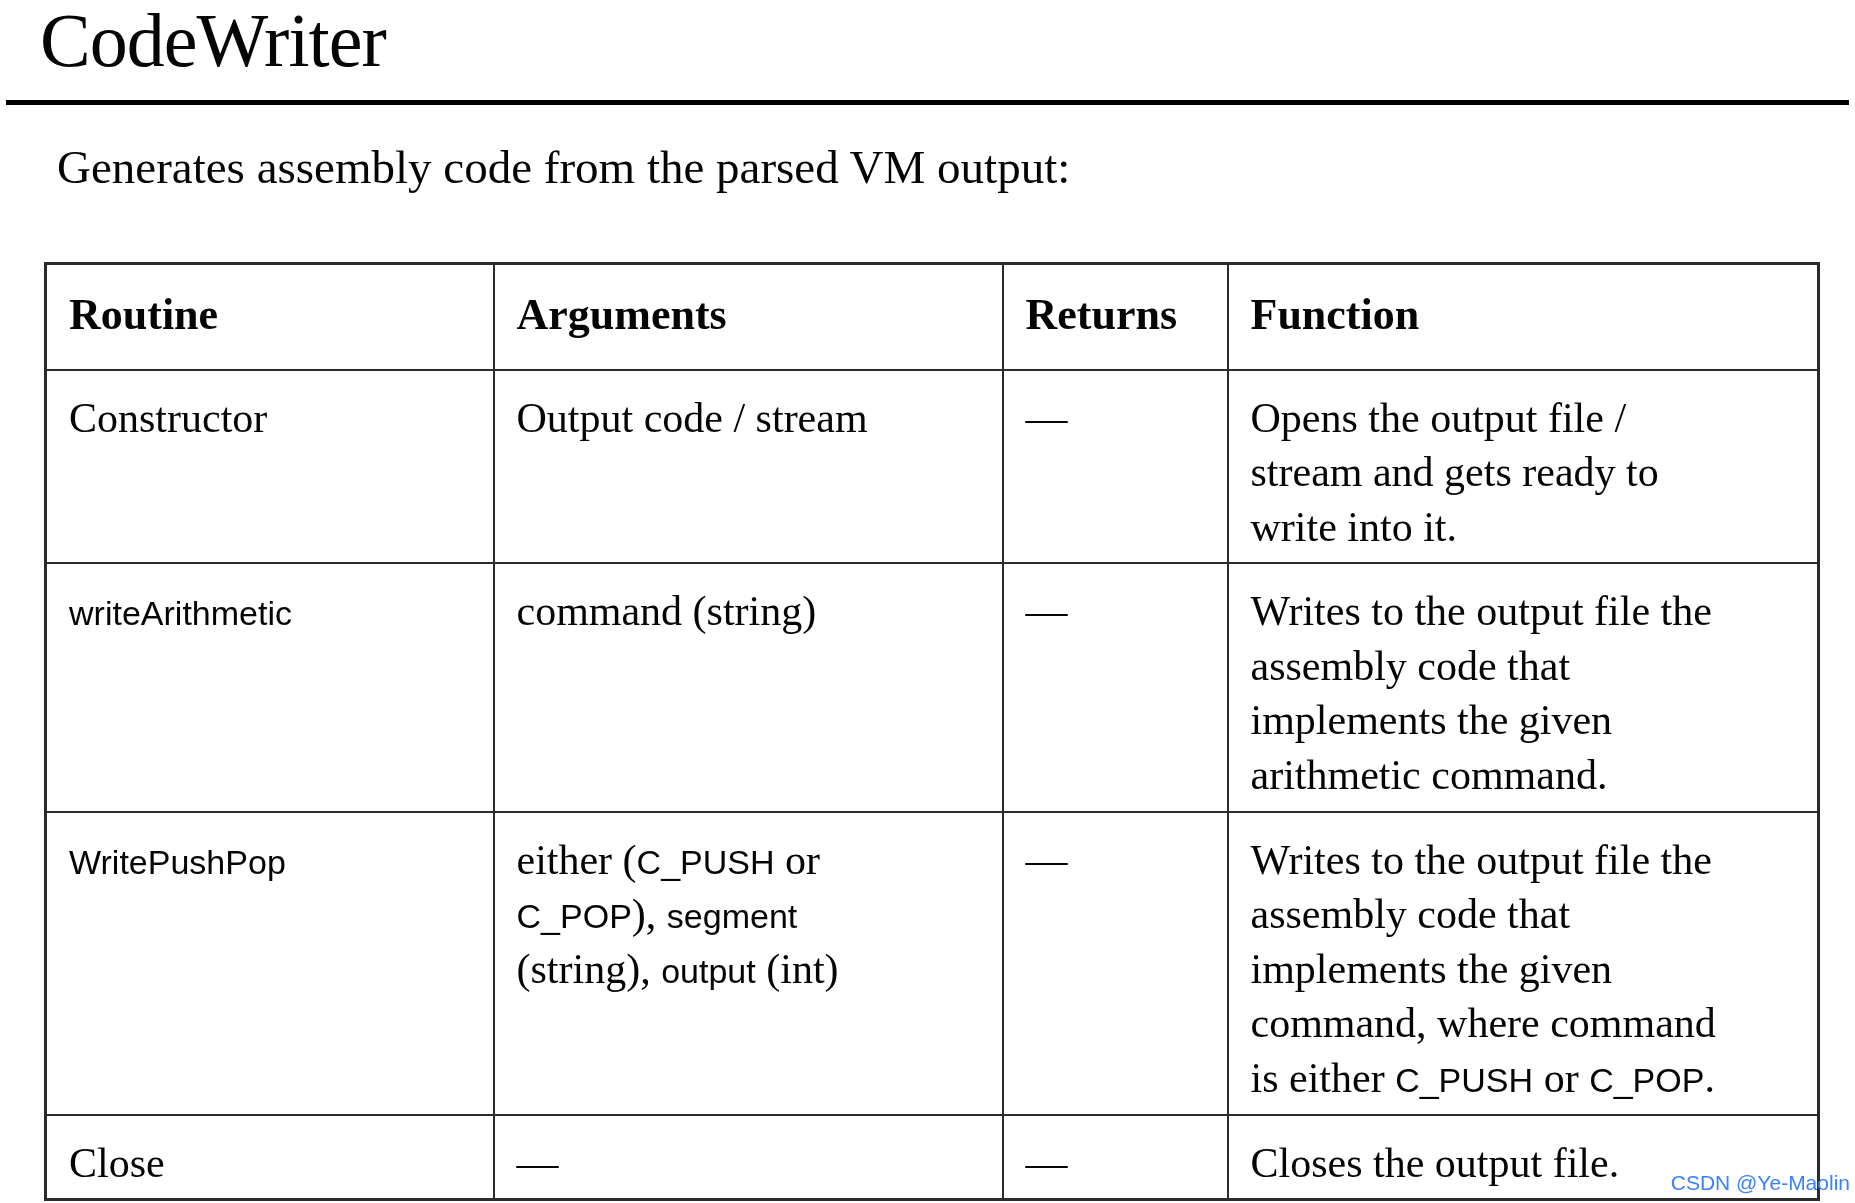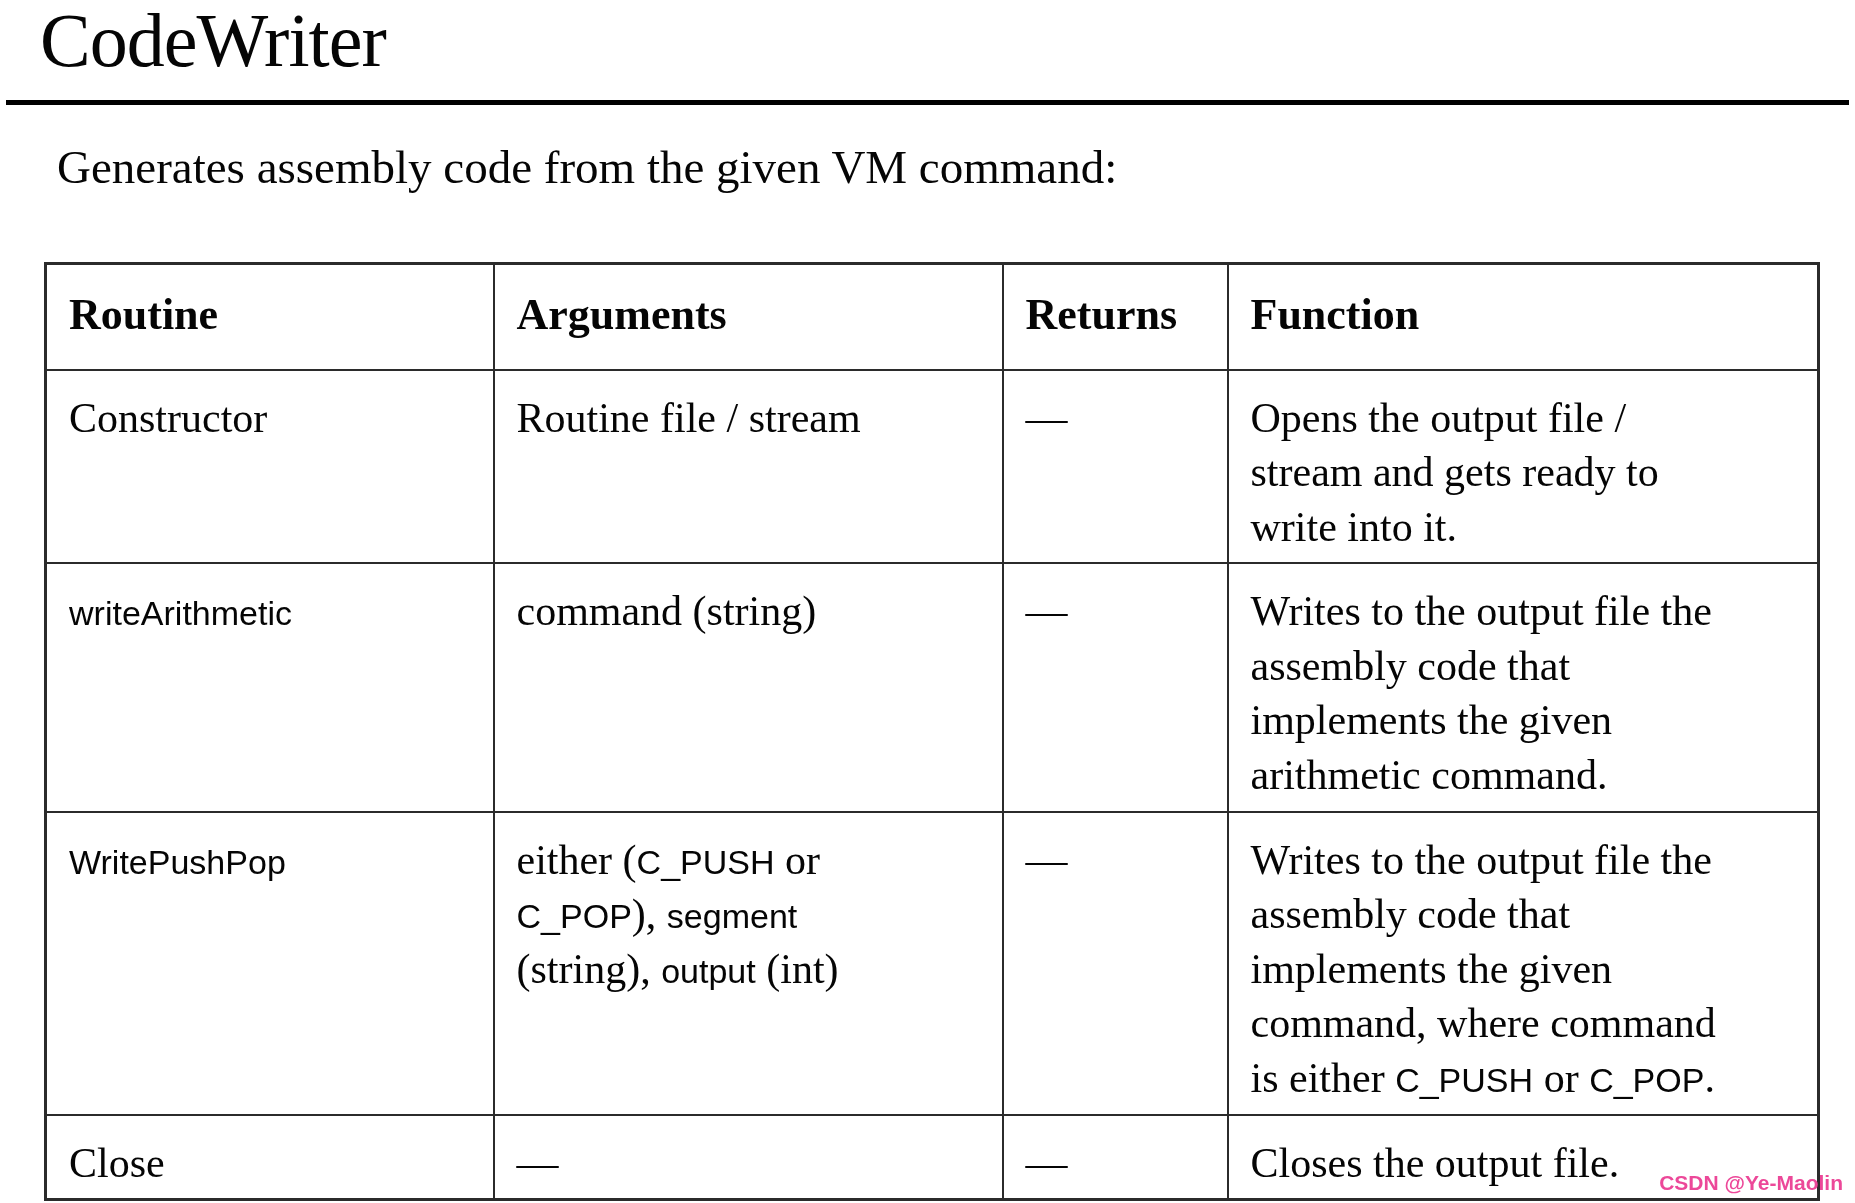--- a/index.html
+++ b/index.html
@@ -74,59 +74,58 @@
   tr.r2 { height: 242px; }
   tr.r3 { height: 303px; }
   tr.r4 { height: 85px; }
   .mono {
     font-family: Liberation Sans, sans-serif;
     font-size: 0.81em;
   }
   .watermark {
     position: absolute;
     top: 1171px;
-    right: 12px;
+    right: 5px;
     font-family: "Liberation Sans", sans-serif;
     font-size: 21px;
-    color: #ec4899;
+    color: #3b82f6;
     white-space: nowrap;
-    font-weight: bold;
   }
 </style>
 </head>
 <body>
 
 <div class="page">
 
   <div class="title">CodeWriter</div>
 
   <div class="rule"></div>
 
-  <div class="subtitle">Generates assembly code from the given VM command:</div>
+  <div class="subtitle">Generates assembly code from the parsed VM output:</div>
 
   <div class="tablewrap">
     <table class="routines">
       <colgroup>
         <col style="width:448px">
         <col style="width:509px">
         <col style="width:225px">
         <col style="width:591px">
       </colgroup>
       <thead>
         <tr>
           <th>Routine</th>
           <th>Arguments</th>
           <th>Returns</th>
           <th>Function</th>
         </tr>
       </thead>
       <tbody>
         <tr class="r1">
           <td><span>Constructor</span></td>
-          <td><span>Routine file / stream</span></td>
+          <td><span>Output code / stream</span></td>
           <td><span>—</span></td>
           <td><span>Opens the output file /
 stream and gets ready to
 write into it.</span></td>
         </tr>
         <tr class="r2">
           <td><span class="mono">writeArithmetic</span></td>
           <td><span>command (string)</span></td>
           <td><span>—</span></td>
           <td><span>Writes to the output file the

